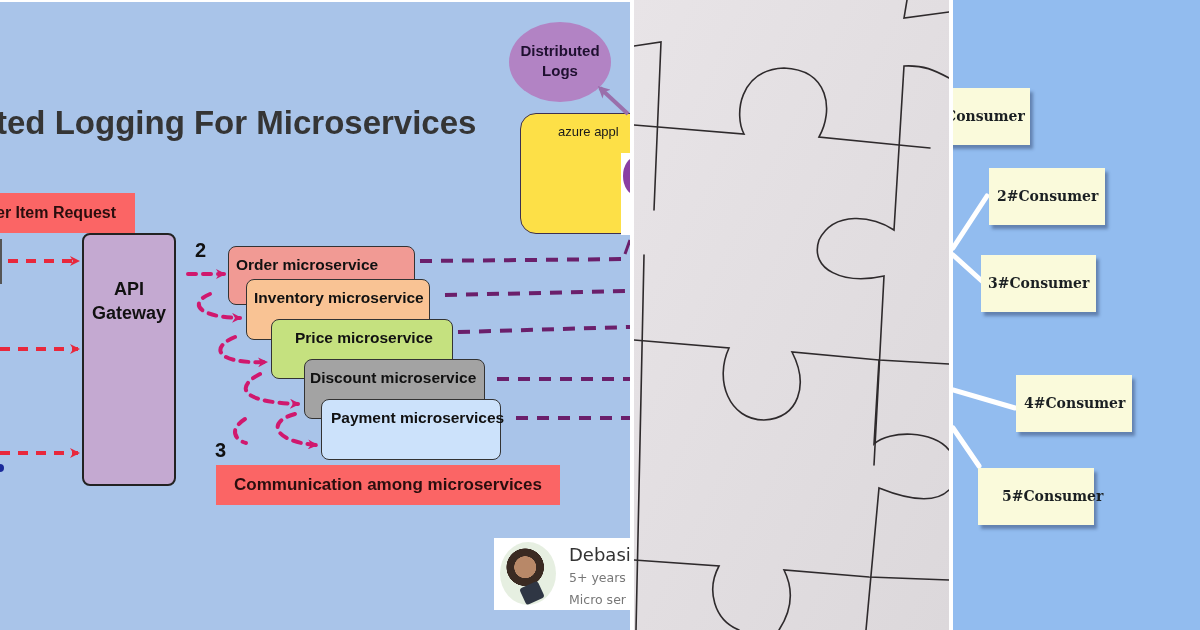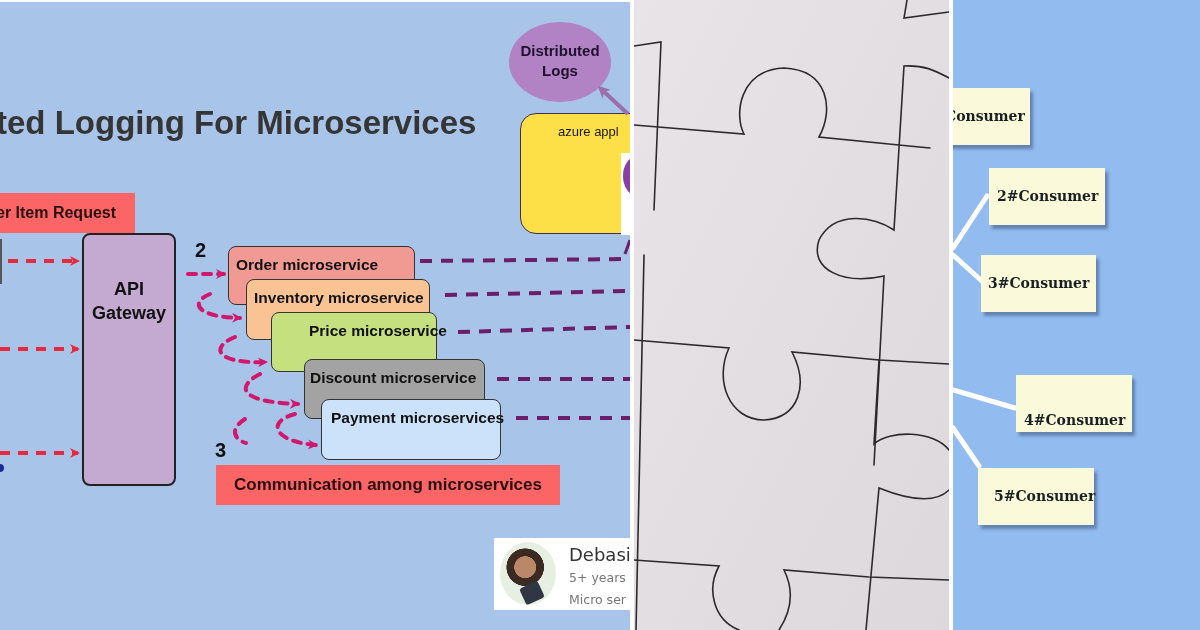--- a/index.html
+++ b/index.html
@@ -20,21 +20,21 @@
   .gateway { position: absolute; left: 82px; top: 231px; width: 94px; height: 253px; background: #c4a9d1; border: 2px solid #222; border-radius: 8px; text-align: center; font-weight: bold; font-size: 18px; color: #111; padding-top: 42px; line-height: 24px; }
   .left-stub { position: absolute; left: -2px; top: 237px; width: 4px; height: 45px; background: #555; }
 
   .num { position: absolute; font-weight: bold; font-size: 20px; color: #111; }
   #num2 { left: 195px; top: 237px; }
   #num3 { left: 215px; top: 437px; }
 
   .ms { position: absolute; border: 1.5px solid #333; border-radius: 8px; font-weight: bold; font-size: 15.5px; color: #111; white-space: nowrap; padding-top: 9px; }
   #ms-order { left: 228px; top: 244px; width: 187px; height: 59px; background: #f19a94; padding-left: 7px; }
   #ms-inventory { left: 246px; top: 277px; width: 184px; height: 61px; background: #f9c394; padding-left: 7px; }
-  #ms-price { left: 271px; top: 310px; width: 166px; height: 60px; background: #c5e17f; padding-left: 37px; }
+  #ms-price { left: 271px; top: 317px; width: 182px; height: 60px; background: #c5e17f; padding-left: 23px; }
   #ms-discount { left: 304px; top: 357px; width: 181px; height: 60px; background: #a3a3a3; padding-left: 5px; }
   #ms-payment { left: 321px; top: 397px; width: 180px; height: 61px; background: #cce2fb; padding-left: 9px; }
 
   .logs { position: absolute; left: 509px; top: 20px; width: 102px; height: 80px; border-radius: 50%; background: #b283c4; text-align: center; font-weight: bold; font-size: 15px; color: #1f1030; line-height: 20px; padding-top: 19px; }
   .azure { position: absolute; left: 520px; top: 111px; width: 130px; height: 121px; background: #fde047; border: 1.5px solid #3d3050; border-radius: 16px; }
   .azure-label { position: absolute; left: 37px; top: 10px; font-size: 13px; color: #1a1a1a; white-space: nowrap; }
   .azure-inner { position: absolute; left: 100px; top: 39px; width: 40px; height: 82px; background: #ffffff; }
   .azure-dot { position: absolute; left: 2px; top: 4px; width: 26px; height: 38px; border-radius: 50%; background: #8a3ea3; }
 
   svg.overlay { position: absolute; left: 0; top: 0; }
@@ -45,22 +45,22 @@
   .p-name { position: absolute; left: 75px; top: 6px; font-family: "DejaVu Sans", sans-serif; font-size: 18px; color: #333; white-space: nowrap; }
   .p-line { position: absolute; left: 75px; font-family: "DejaVu Sans", sans-serif; font-size: 12.5px; color: #777; white-space: nowrap; }
   #p-exp { top: 32px; }
   #p-role { top: 54px; }
 
   
   .consumer { position: absolute; background: #fafadb; box-shadow: 3px 4px 3px rgba(40,60,100,0.45); font-family: "DejaVu Serif", serif; font-weight: bold; font-size: 14px; color: #1a1f22; white-space: nowrap; }
   #c1 { left: -8px; top: 88px; width: 85px; height: 57px; padding: 20px 0 0 0; }
   #c2 { left: 36px; top: 168px; width: 116px; height: 57px; padding: 20px 0 0 8px; }
   #c3 { left: 28px; top: 255px; width: 115px; height: 57px; padding: 20px 0 0 7px; }
-  #c4 { left: 63px; top: 375px; width: 116px; height: 57px; padding: 37px 0 0 8px; }
-  #c5 { left: 25px; top: 468px; width: 116px; height: 57px; padding: 20px 0 0 16px; }
+  #c4 { left: 63px; top: 375px; width: 116px; height: 57px; padding: 20px 0 0 8px; }
+  #c5 { left: 25px; top: 468px; width: 116px; height: 57px; padding: 20px 0 0 24px; }
 </style>
 </head>
 <body>
 
 <div class="panel" id="panel-left">
   <div class="left-stub"></div>
 
   <div class="title">ted Logging For Microservices</div>
 
   <div class="red-label" id="request-label">er Item Request</div>

